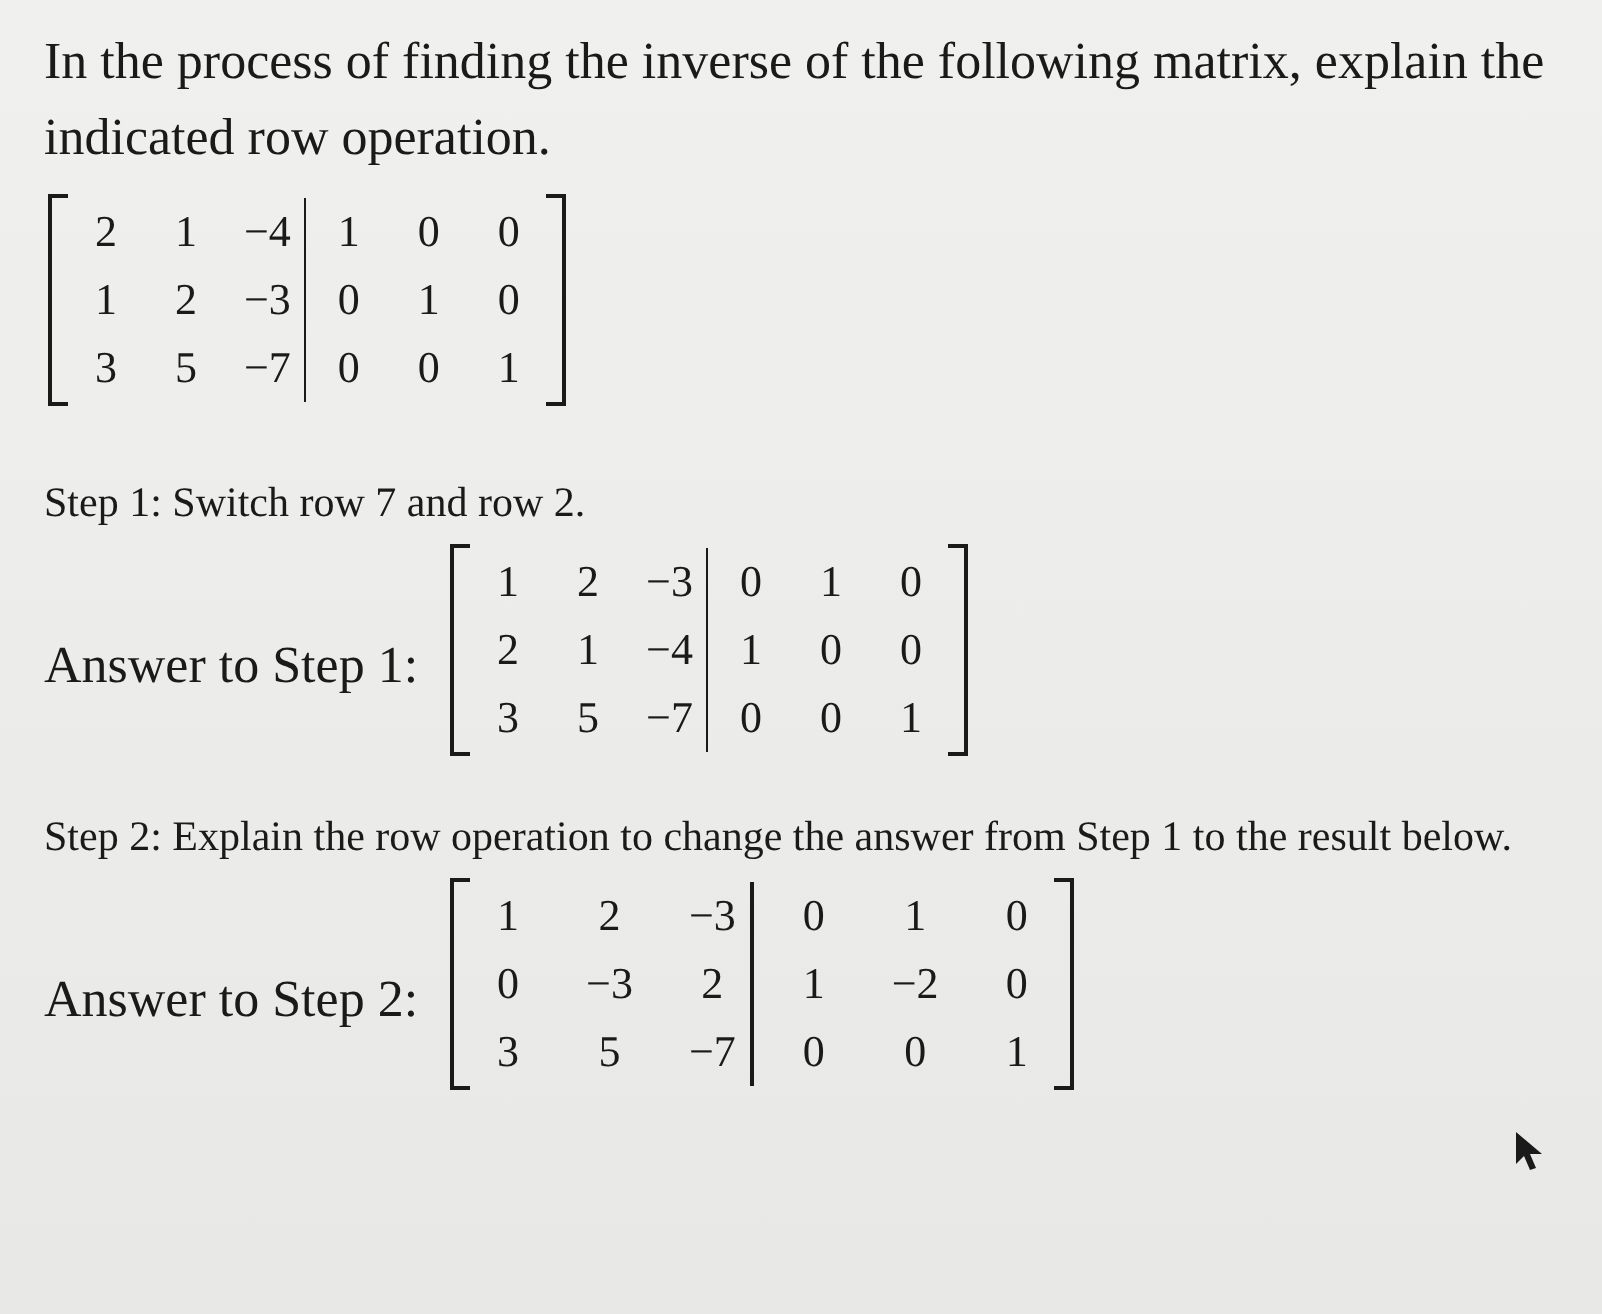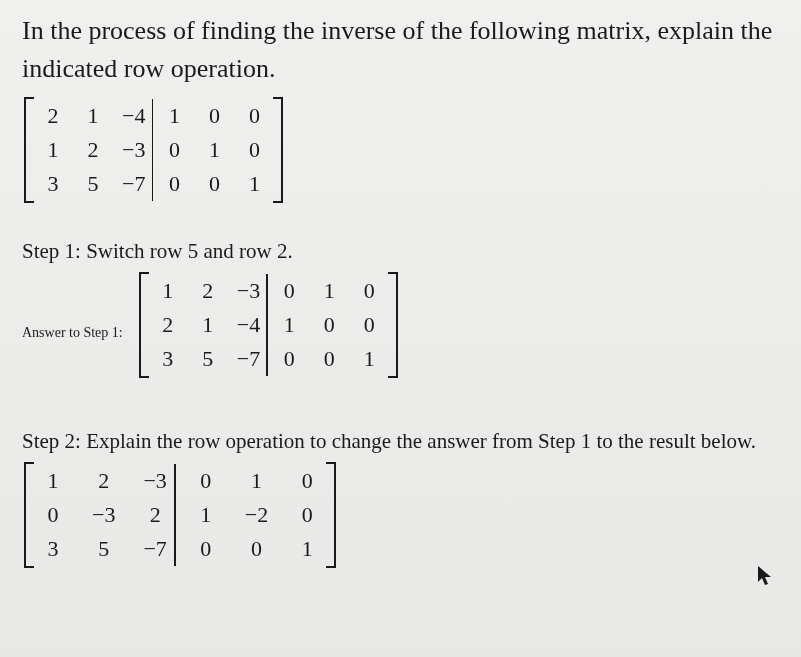--- a/index.html
+++ b/index.html
@@ -8,21 +8,21 @@
       height: 657px;
       background: linear-gradient(180deg, #f0f0ee 0%, #e8e8e6 100%);
       font-family: Georgia, 'Times New Roman', serif;
       color: #1a1a1a;
       padding: 12px 20px 12px 22px;
       position: relative;
       overflow: hidden;
     }
     .prompt { font-size: 26px; line-height: 1.45; margin-bottom: 8px; }
     .matrix-block { display: flex; align-items: center; gap: 12px; margin: 10px 0 20px 0; }
-    .label { font-size: 14px; margin-top: 15px; }
+    .label { font-size: 26px; margin-top: 15px; }
     .matrix {
       display: inline-flex;
       align-items: stretch;
       font-family: 'Times New Roman', serif;
       position: relative;
     }
     .bracket {
       width: 12px;
       position: relative;
       display: flex;
@@ -108,21 +108,21 @@
       <span class="cell">1</span>
       <div class="vbar" style="left:calc(50% - 2px);"></div>
     </div>
     <div class="bracket right">
         <div class="cap top"></div>
         <div class="cap bot"></div>
       </div>
   </div>
 </div>
 
-<div class="step">Step 1: Switch row 5 and row 2.</div>
+<div class="step">Step 1: Switch row 7 and row 2.</div>
 <div class="ans-row">
   <span class="label">Answer to Step 1:</span>
   <div class="matrix">
     <div class="bracket left">
         <div class="cap top"></div>
         <div class="cap bot"></div>
       </div>
     <div class="cells" style="position:relative;">
       <span class="cell">1</span>
       <span class="cell">2</span>
@@ -144,22 +144,23 @@
       <span class="cell">1</span>
       <div class="vbar" style="left:calc(50% - 2px);"></div>
     </div>
     <div class="bracket right">
         <div class="cap top"></div>
         <div class="cap bot"></div>
       </div>
   </div>
 </div>
 
-<div class="step" style="margin-top:51px;">Step 2: Explain the row operation to change the answer from Step 1 to the result below.</div>
+<div class="step" style="margin-top:28px;">Step 2: Explain the row operation to change the answer from Step 1 to the result below.</div>
 <div class="ans-row">
+  <span class="label">Answer to Step 2:</span>
   <div class="matrix">
     <div class="bracket left">
         <div class="cap top"></div>
         <div class="cap bot"></div>
       </div>
     <div class="cells wide" style="position:relative;">
       <span class="cell">1</span>
       <span class="cell">2</span>
       <span class="cell">−3</span>
       <span class="cell">0</span>

